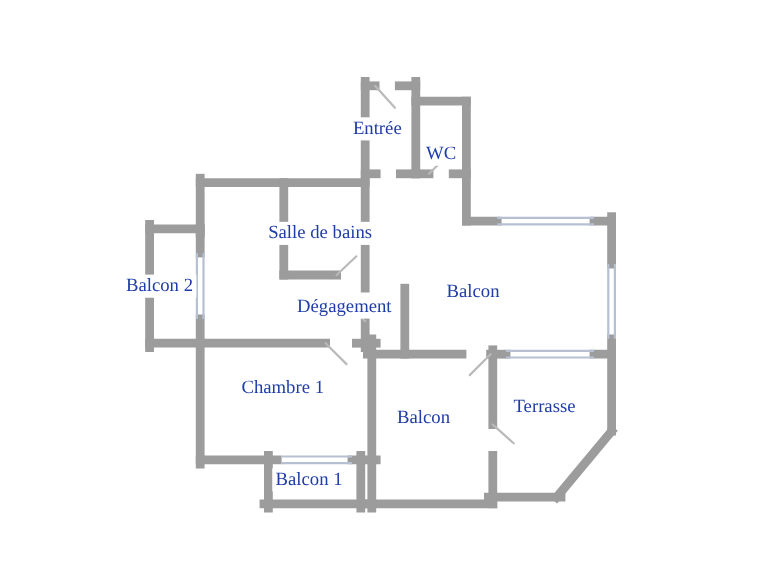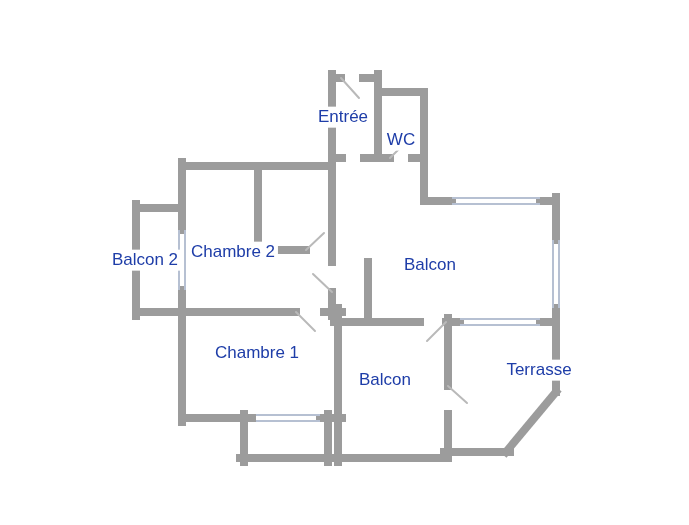--- a/index.html
+++ b/index.html
@@ -1,20 +1,20 @@
 <!DOCTYPE html>
 <html><head>
 <meta charset="utf-8">
 <style>
   html,body{margin:0;padding:0;background:#ffffff;}
   .stage{
     position:relative;
     width:658px;height:525px;
     background:#ffffff;
-    font-family:Liberation Sans, sans-serif;
+    font-family:Liberation Serif, serif;
     overflow:hidden;
   }
   svg.plan{position:absolute;left:0;top:0;width:689px;height:525px;}
   .wall{stroke:#9c9c9c;stroke-width:8;fill:none;stroke-linecap:square;}
   .window{stroke:#b6c0d2;stroke-width:2;fill:none;stroke-linecap:butt;}
   .door{stroke:#b9b9b9;stroke-width:2;fill:none;stroke-linecap:round;}
   .room-label{
     position:absolute;
     transform:translate(-50%,-50%);
     color:#1e3da8;
@@ -117,20 +117,22 @@
       <path class="door" d="M306 250 L324 233"></path>
       <path class="door" d="M332 292 L313 274"></path>
       <path class="door" d="M296 312 L315 331"></path>
       <path class="door" d="M446 322 L427 341"></path>
       <path class="door" d="M448 386 L467 403"></path>
     </g>
   </svg>
 
   <div class="room-label" style="left:343px;top:117px;">Entrée</div>
   <div class="room-label" style="left:401px;top:140px;">WC</div>
+  <div class="room-label" style="left:291px;top:212px;">Salle de bains</div>
   <div class="room-label" style="left:145px;top:260px;text-align:center;">Balcon 2</div>
-  <div class="room-label" style="left:233px;top:252px;">Chambre 2</div>
+  <div class="room-label" style="left:313px;top:279px;">Dégagement</div>
   <div class="room-label" style="left:430px;top:265px;">Balcon</div>
   <div class="room-label" style="left:257px;top:353px;text-align:right;">Chambre 1</div>
   <div class="room-label" style="left:385px;top:380px;">Balcon</div>
-  <div class="room-label" style="left:495px;top:370px;margin-left:44px;">Terrasse</div>
+  <div class="room-label" style="left:495px;top:370px;">Terrasse</div>
+  <div class="room-label" style="left:281px;top:436px;">Balcon 1</div>
 
 </div>
 
 </body></html>

